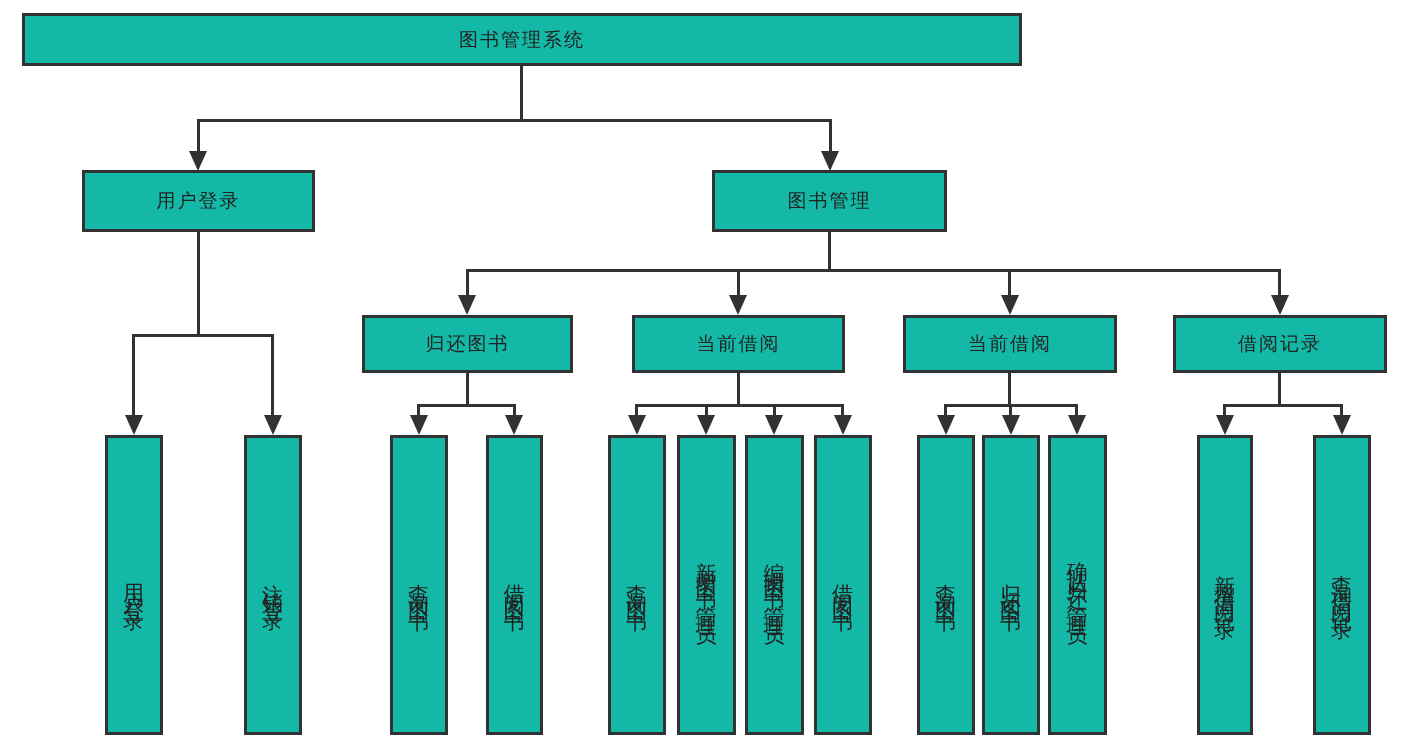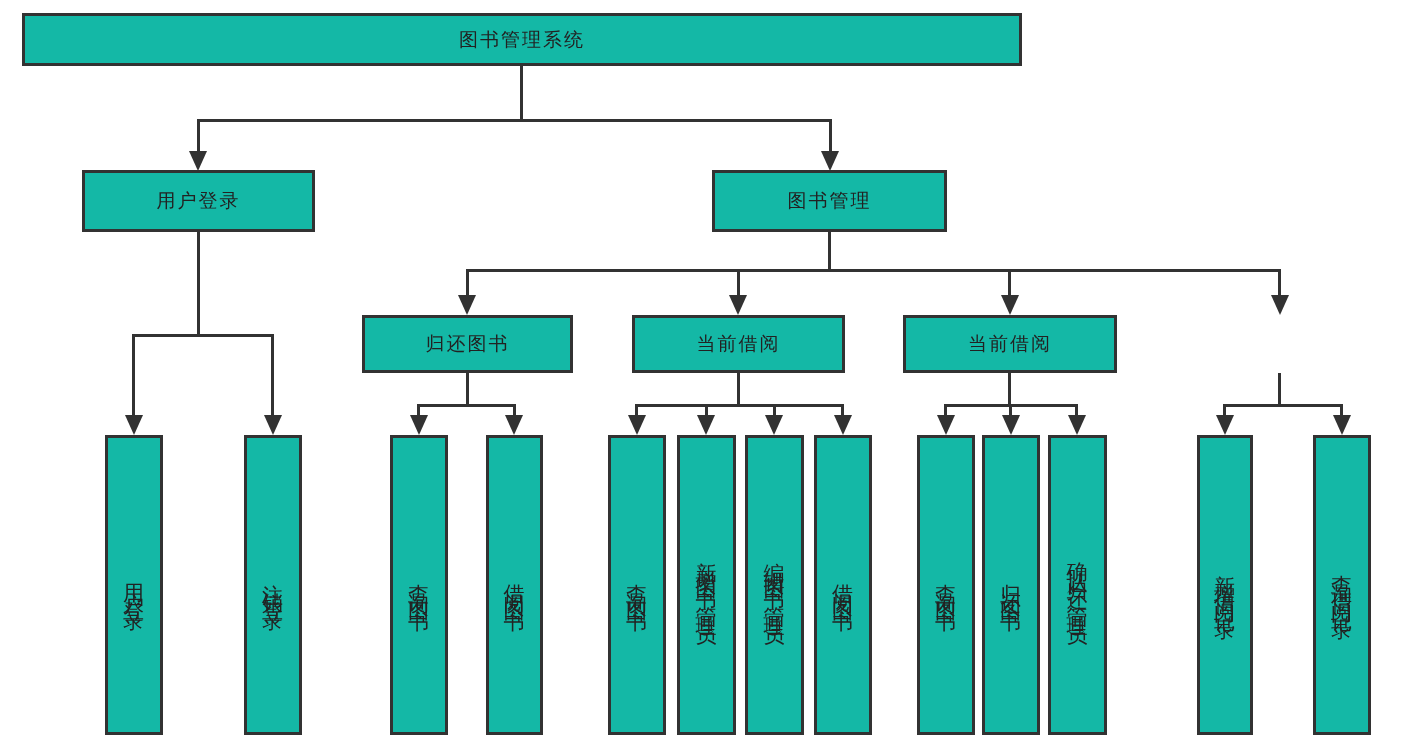--- a/index.html
+++ b/index.html
@@ -44,20 +44,23 @@
   </div>
 
   <div class="box" style="left:362px;top:315px;width:211px;height:58px;">
     <span class="hlabel">归还图书</span>
   </div>
   <div class="box" style="left:632px;top:315px;width:213px;height:58px;">
     <span class="hlabel">当前借阅</span>
   </div>
   <div class="box" style="left:903px;top:315px;width:214px;height:58px;">
     <span class="hlabel">当前借阅</span>
+  </div>
+  <div class="box" style="left:1173px;top:315px;width:214px;height:58px;">
+    <span class="hlabel">借阅记录</span>
   </div>
 
   <div class="box" style="left:105px;top:435px;width:58px;height:300px;">
     <span class="vlabel">用户登录</span>
   </div>
   <div class="box" style="left:244px;top:435px;width:58px;height:300px;">
     <span class="vlabel">注销登录</span>
   </div>
 
   <div class="box" style="left:390px;top:435px;width:58px;height:300px;">

